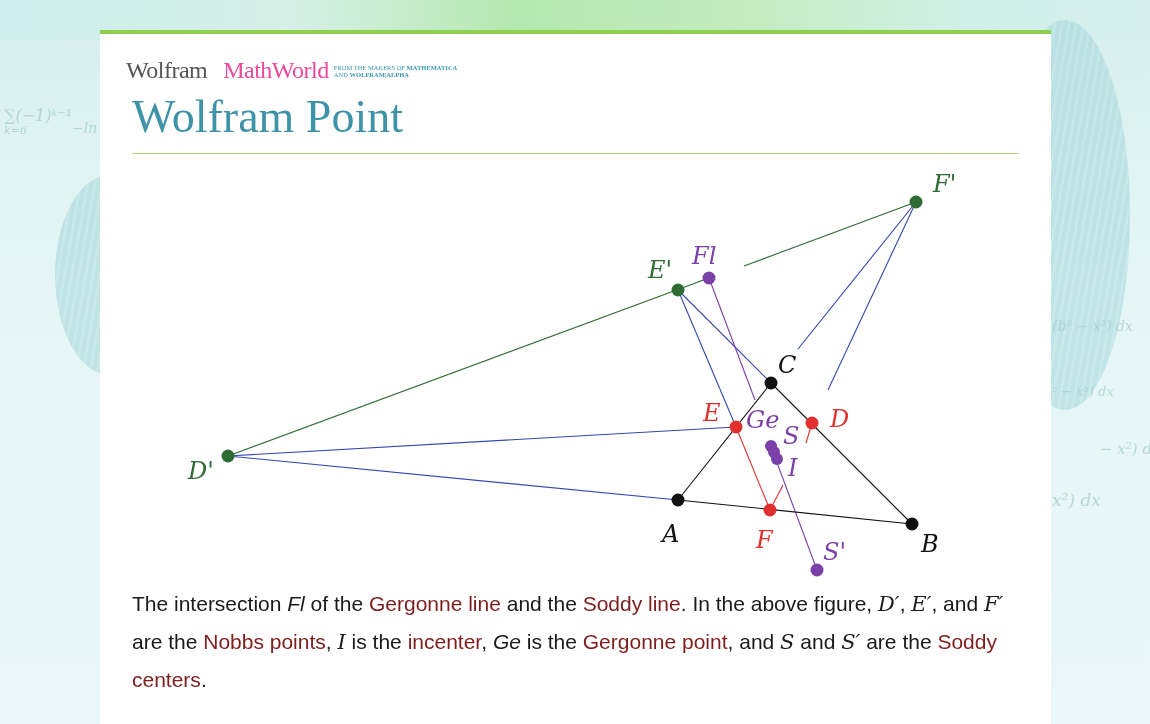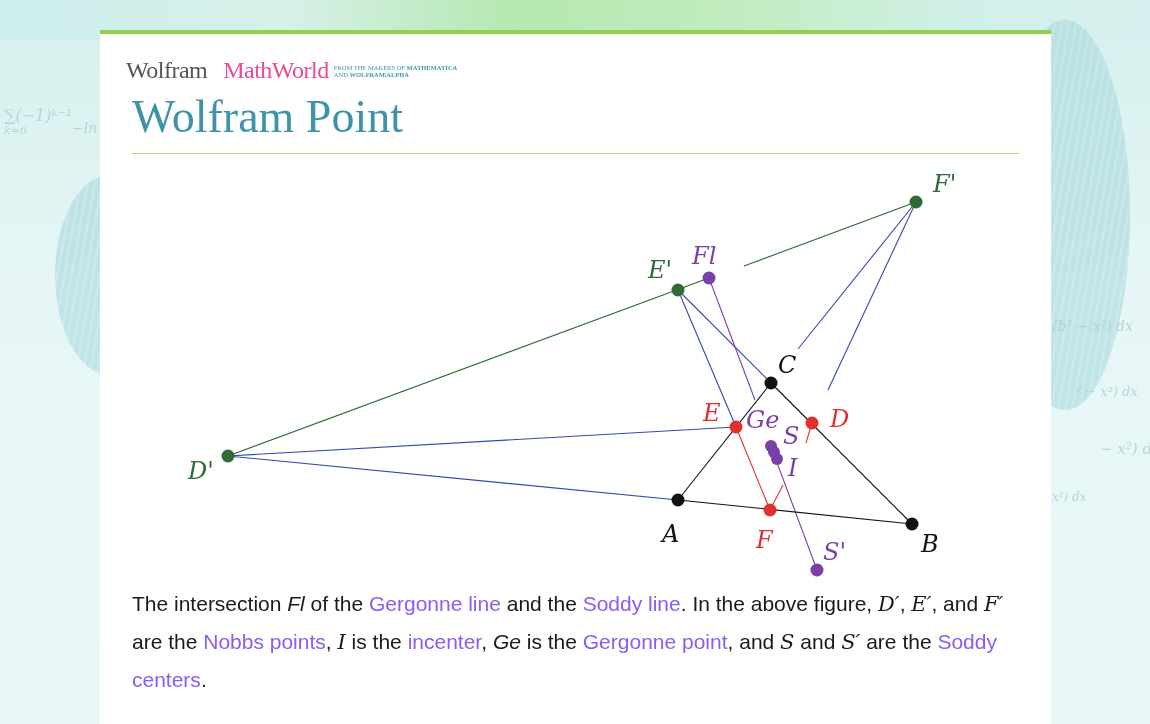--- a/index.html
+++ b/index.html
@@ -42,39 +42,39 @@
       font-size: 46px; font-weight: normal; color: #3f93a8; letter-spacing: 0px;
     }
     .title-rule {
       position: absolute; left: 32px; top: 119px; width: 887px; height: 1px; background: #a9d97a;
     }
     .figure { position: absolute; left: 0; top: 0; }
     .desc {
       position: absolute; left: 32px; top: 585px; width: 900px;
       font-size: 21px; line-height: 38px; color: #1a1a1a;
     }
-    .desc a { color: #8b5cf6; text-decoration: none; }
+    .desc a { color: #7f1d1d; text-decoration: none; }
     .desc .it { font-style: italic; }
     .desc .math { font-family: "DejaVu Serif", serif; font-style: italic; font-size: 21px; }
   </style>
 </head>
 <body>
 
 <div class="bg-top"></div>
 
 <div class="bg-shape" style="left:55px;top:175px;width:110px;height:200px;"></div>
 <div class="bg-shape" style="left:1000px;top:20px;width:130px;height:390px;"></div>
 
 <div class="bg-formula" style="left:4px;top:106px;font-size:16px;">∑(−1)ᵏ⁻¹</div>
 <div class="bg-formula" style="left:4px;top:124px;font-size:11px;">k=6</div>
 <div class="bg-formula" style="left:72px;top:120px;font-size:14px;">−ln</div>
 <div class="bg-formula" style="left:1052px;top:318px;font-size:14px;font-style:italic;">(b² − x²)  dx</div>
-<div class="bg-formula" style="left:1052px;top:384px;font-size:13px;margin-left:24px;">² − x²)  dx</div>
+<div class="bg-formula" style="left:1052px;top:384px;font-size:13px;">² − x²)  dx</div>
 <div class="bg-formula" style="left:1052px;top:440px;font-size:15px;padding-left:48px;">− x²)  dx</div>
-<div class="bg-formula" style="left:1052px;top:490px;font-size:12px;">x²)  dx</div>
+<div class="bg-formula" style="left:1052px;top:490px;font-size:17px;">x²)  dx</div>
 
 <div class="card">
   <div class="brand">
     <span class="brand-wolfram">Wolfram</span>
     <span class="brand-mathworld">MathWorld</span>
     <span class="brand-tag">
       <span>FROM THE MAKERS OF </span><b>MATHEMATICA</b><br>
       <span>AND </span><b>WOLFRAM|ALPHA</b>
     </span>
   </div>

